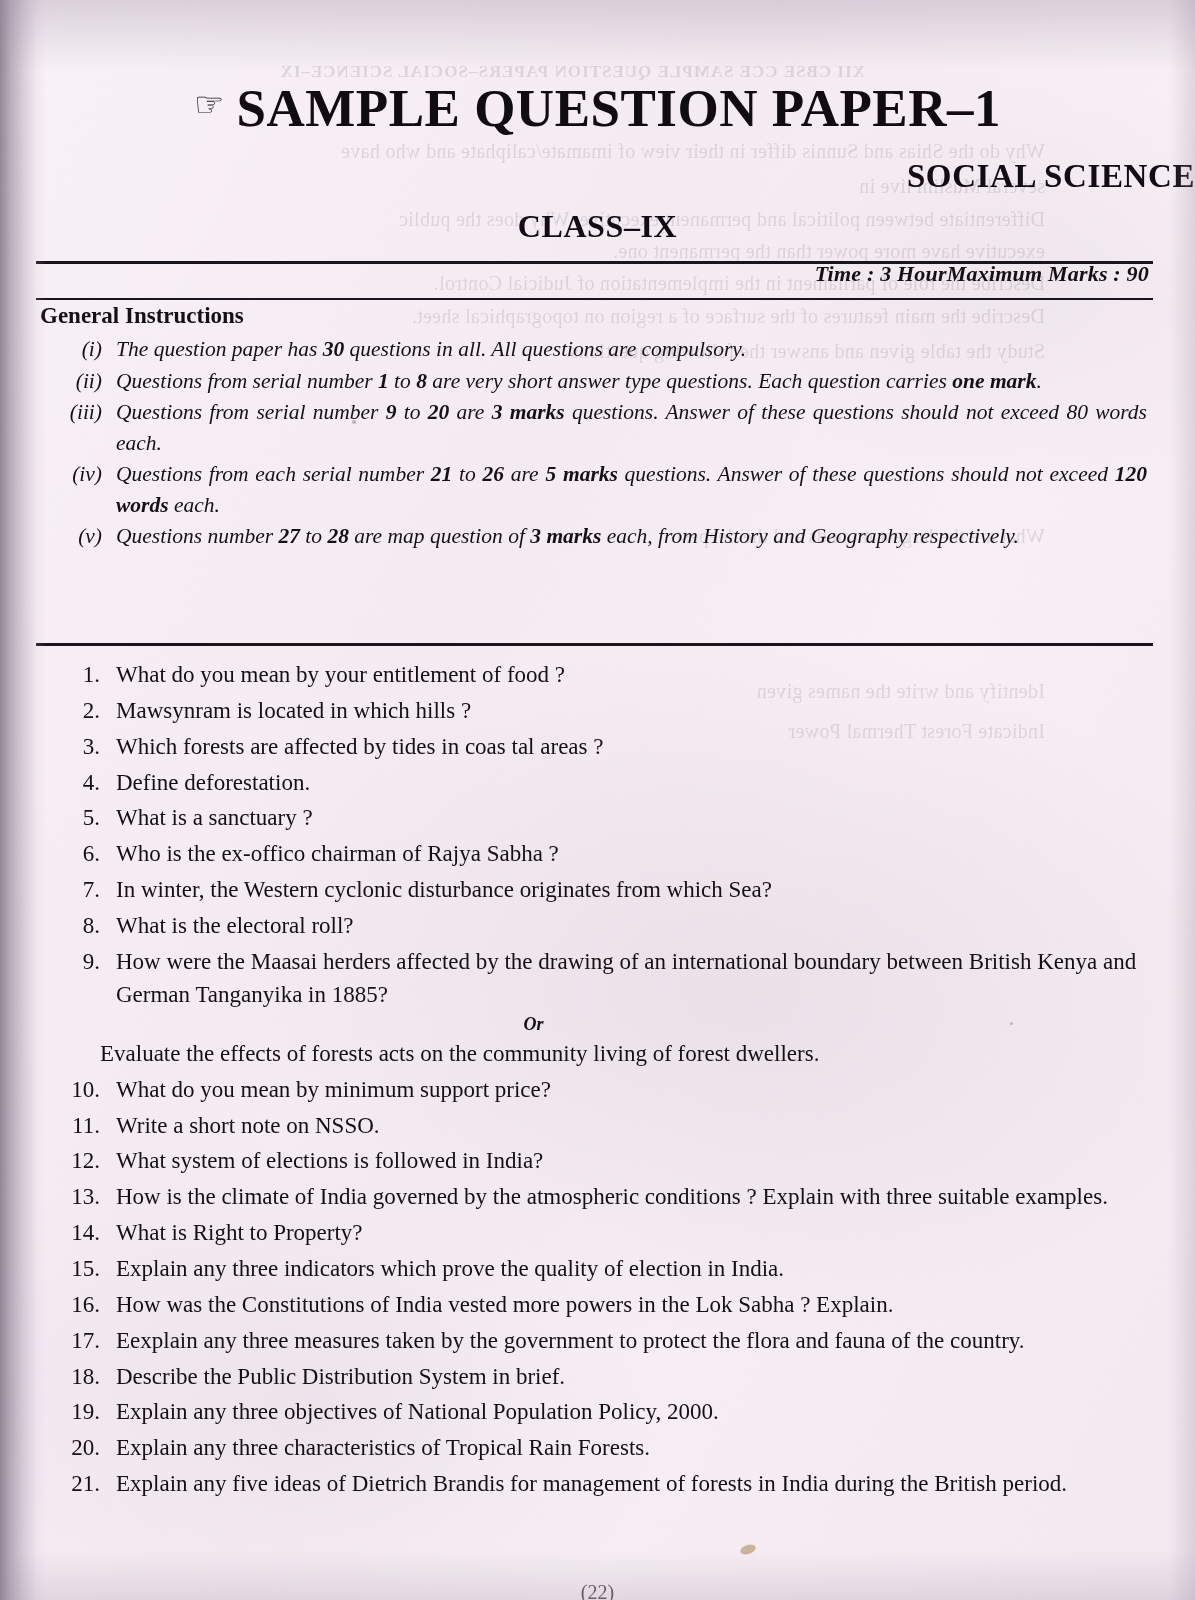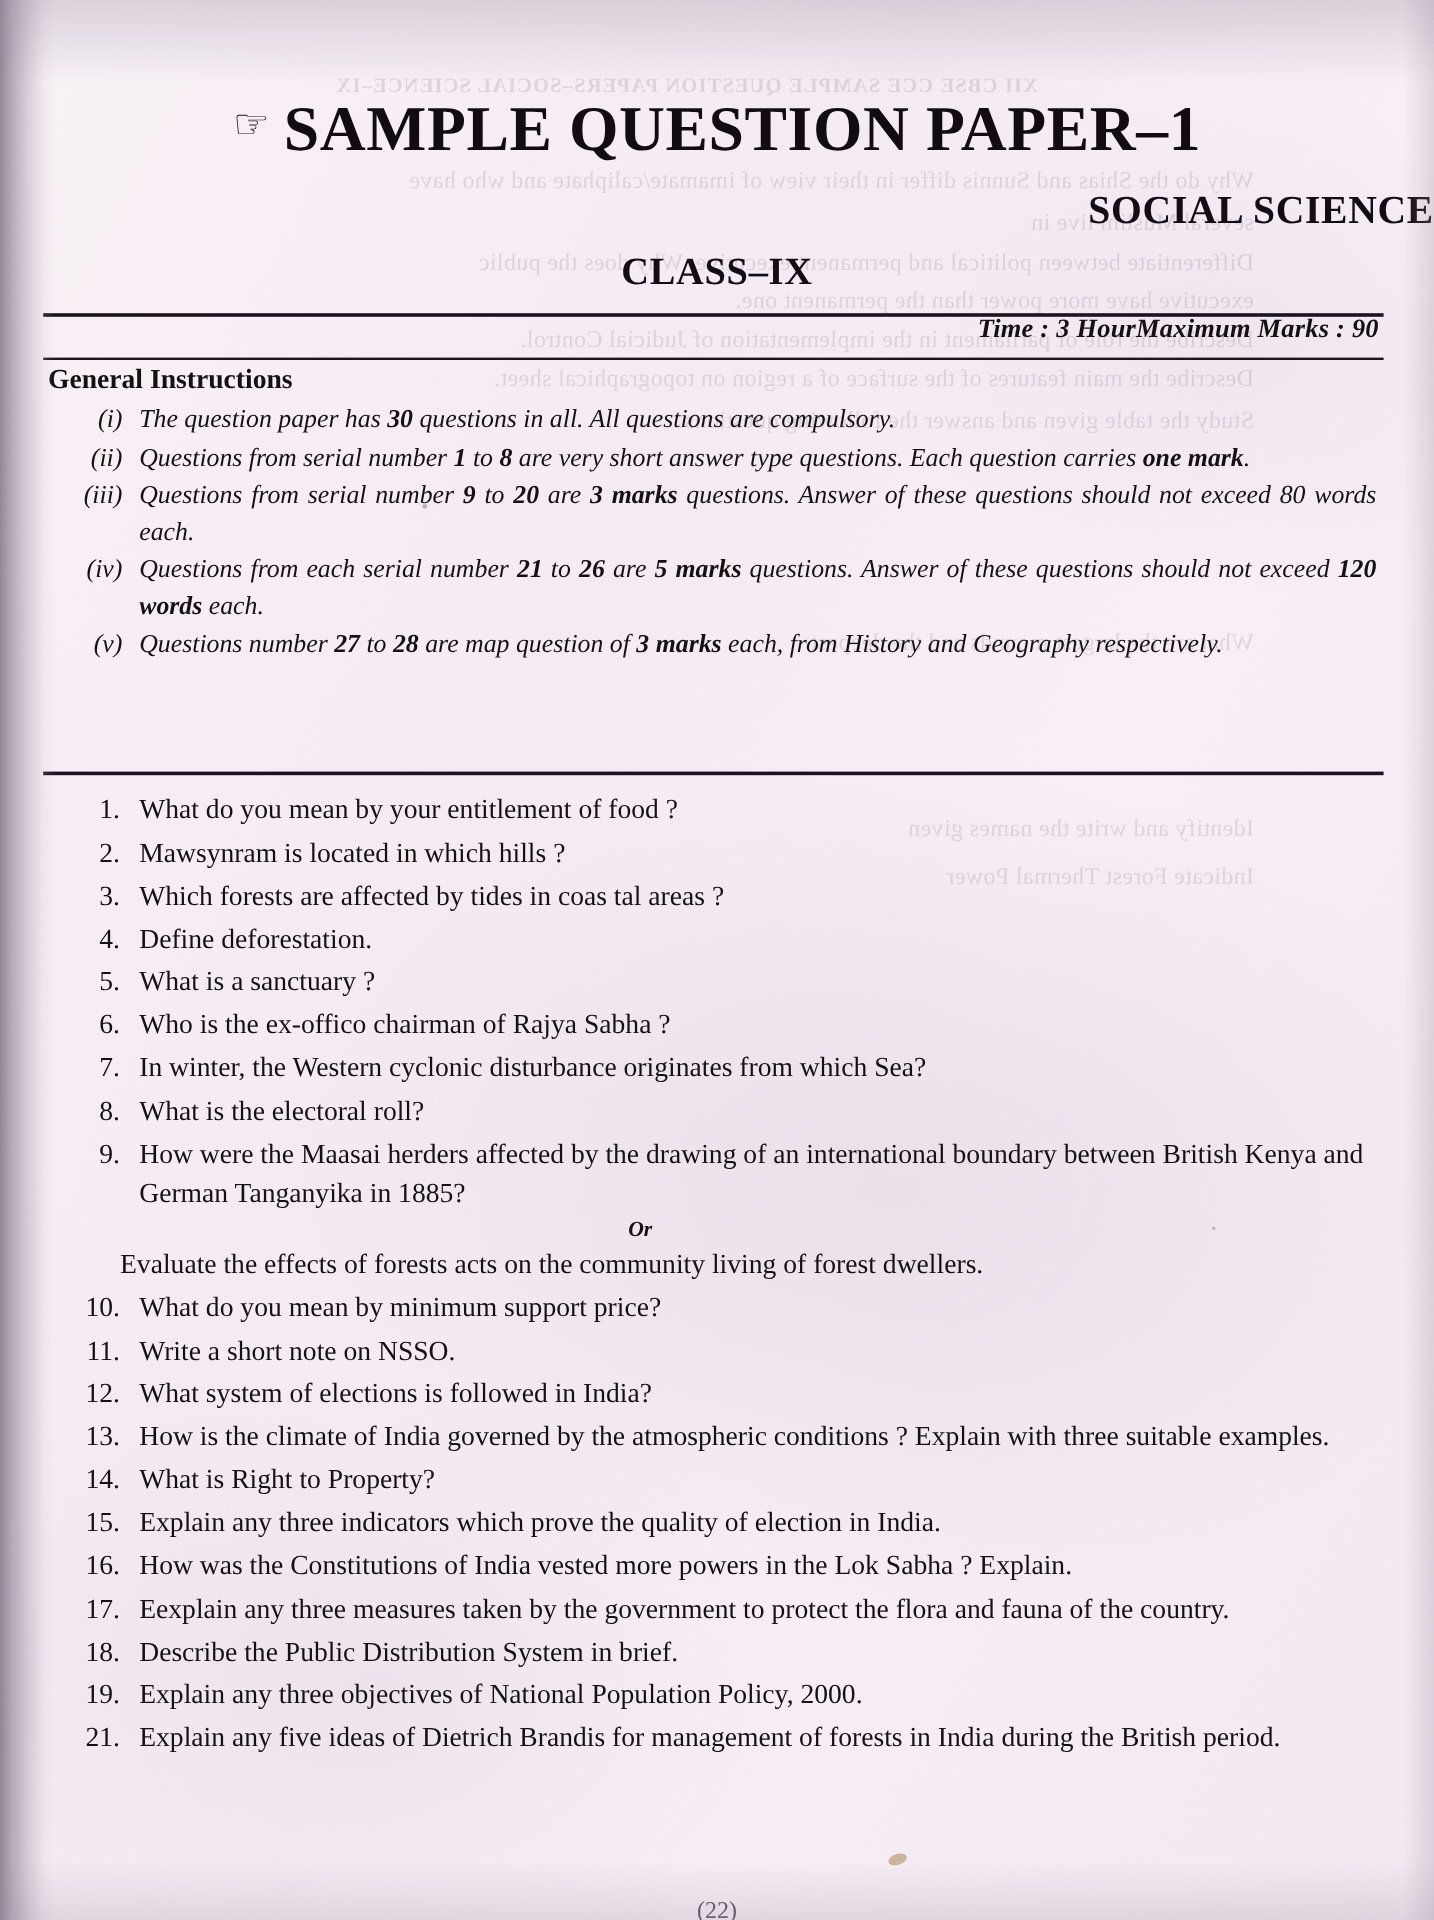--- a/index.html
+++ b/index.html
@@ -382,20 +382,24 @@
         </div>
         <div class="q-item">
           <div class="q-num">18.</div>
           <div class="q-text">Describe the Public Distribution System in brief.</div>
         </div>
         <div class="q-item">
           <div class="q-num">19.</div>
           <div class="q-text">Explain any three objectives of National Population Policy, 2000.</div>
         </div>
         <div class="q-item">
+          <div class="q-num">20.</div>
+          <div class="q-text">Explain any three characteristics of Tropical Rain Forests.</div>
+        </div>
+        <div class="q-item">
           <div class="q-num">21.</div>
           <div class="q-text">Explain any five ideas of Dietrich Brandis for management of forests in India during the British period.</div>
         </div>
       </div>
 
     <div class="page-number">(22)</div>
   </div>
 
   <div class="speck" style="left:740px; top:1545px; width:16px; height:9px; background:rgba(168,132,84,0.55); transform:rotate(-18deg);"></div>
   <div class="speck" style="left:352px; top:420px; width:4px; height:4px; background:rgba(90,70,60,0.35);"></div>

